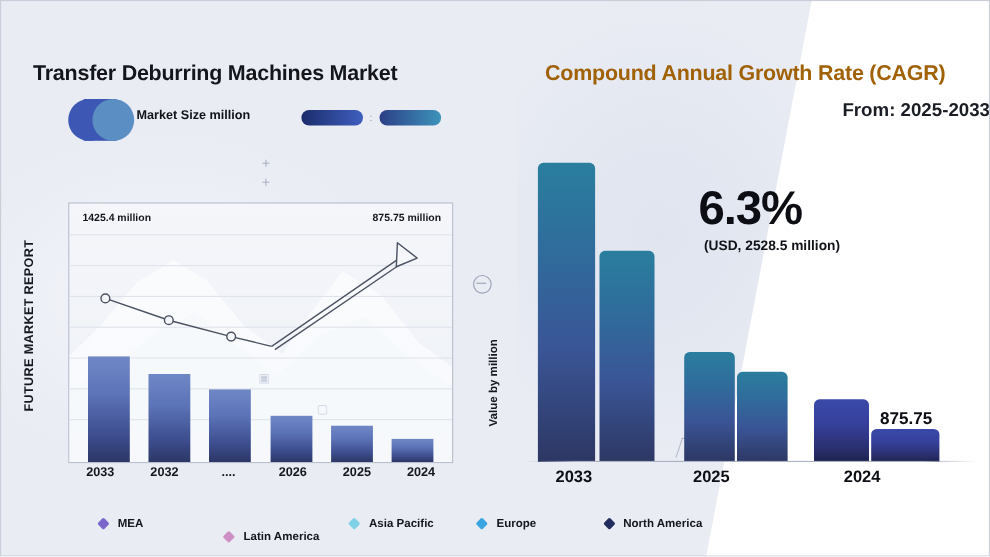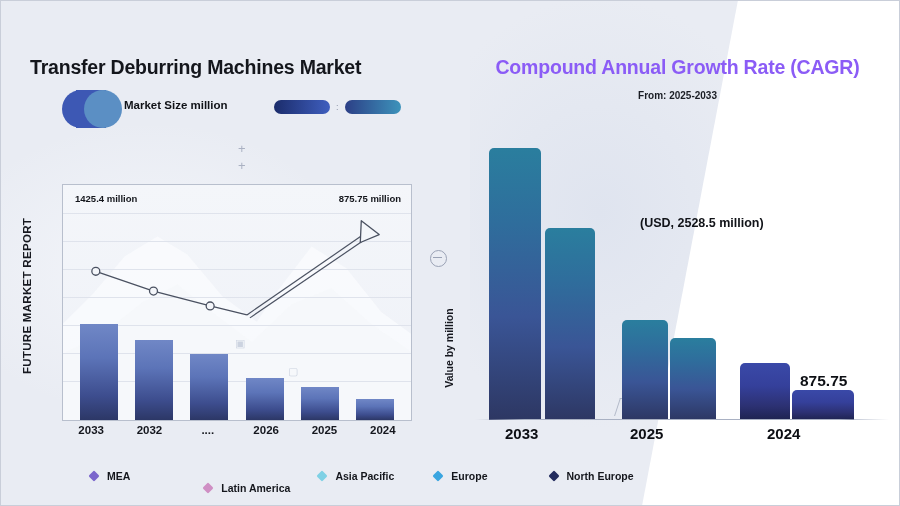--- a/index.html
+++ b/index.html
@@ -143,25 +143,25 @@
     display:flex; justify-content:space-around;
     font-size:11.5px; font-weight:bold; color:#15171e;
   }
   .xaxis-left span{ width:46px; text-align:center; }
 
   
   .panel-right{ position:absolute; left:455px; top:0; width:445px; height:506px; z-index:5; }
 
   .title-right{
     position:absolute; left:0; top:56px; width:445px; text-align:center;
-    font-size:19.5px; font-weight:bold; color:#8b5cf6; letter-spacing:-0.2px;
+    font-size:19.5px; font-weight:bold; color:#a16207; letter-spacing:-0.2px;
   }
   .subtitle-right{
-    position:absolute; left:0; top:90px; width:445px; text-align:center;
-    font-size:10px; font-weight:bold; color:#1a1d24;
+    position:absolute; left:0; top:90px; width:445px; text-align:right;
+    font-size:17px; font-weight:bold; color:#1a1d24;
   }
   .cagr-big{
     position:absolute; left:180px; top:166px;
     font-size:43px; font-weight:bold; color:#0c0e13; letter-spacing:-1px;
   }
   .cagr-sub{
     position:absolute; left:185px; top:216px;
     font-size:12.5px; font-weight:bold; color:#111318;
   }
 
@@ -295,20 +295,21 @@
       <span>2025</span>
       <span>2024</span>
     </div>
   </div>
 
   <div class="panel-right">
 
     <div class="title-right">Compound Annual Growth Rate (CAGR)</div>
     <div class="subtitle-right">From: 2025-2033</div>
 
+    <div class="cagr-big">6.3%</div>
     <div class="cagr-sub">(USD, 2528.5 million)</div>
 
     <div class="rbars">
       <div class="bracket"></div>
 
       <div class="rbar teal" style="left:22px;  width:52px;  height:272px;"></div>
       <div class="rbar teal" style="left:78px;  width:50px;  height:192px;"></div>
 
       <div class="rbar teal" style="left:155px; width:46px;  height:100px;"></div>
       <div class="rbar teal" style="left:203px; width:46px;  height:82px;"></div>
@@ -340,17 +341,17 @@
     <div class="legend-item" style="margin-left:28px;">
       <span class="dia" style="background: rgb(127, 209, 229);"></span>
       <span class="legend-label">Asia Pacific</span>
     </div>
     <div class="legend-item" style="margin-left:40px;">
       <span class="dia" style="background: rgb(58, 165, 224);"></span>
       <span class="legend-label">Europe</span>
     </div>
     <div class="legend-item" style="margin-left:62px;">
       <span class="dia" style="background: rgb(35, 44, 94);"></span>
-      <span class="legend-label">North Europe</span>
+      <span class="legend-label">North America</span>
     </div>
   </div>
 
 </div>
 
 </body></html>

